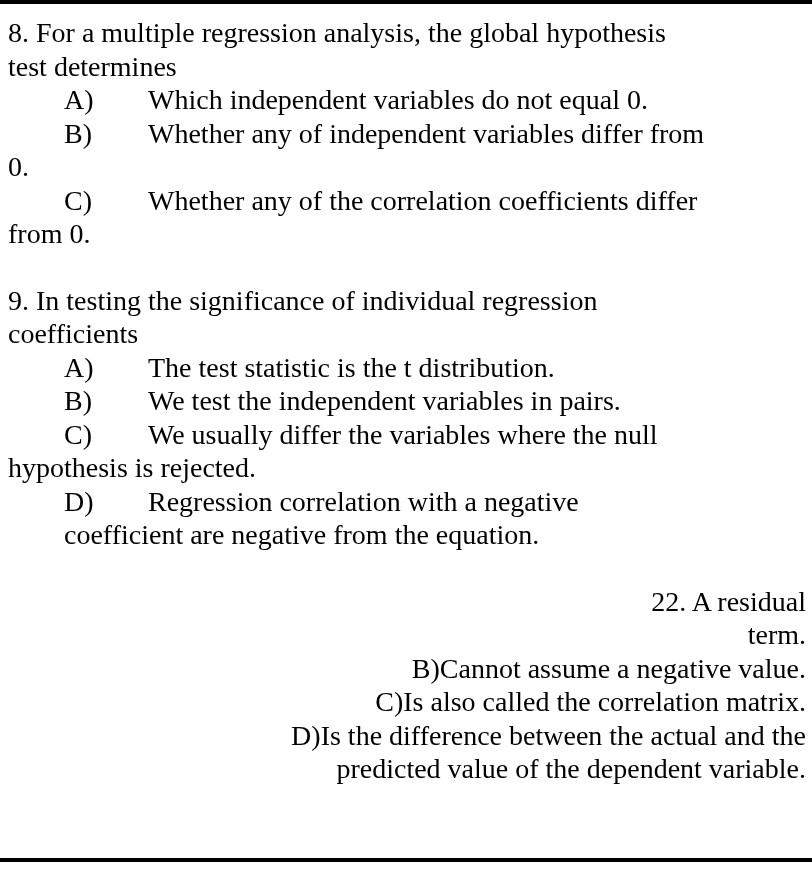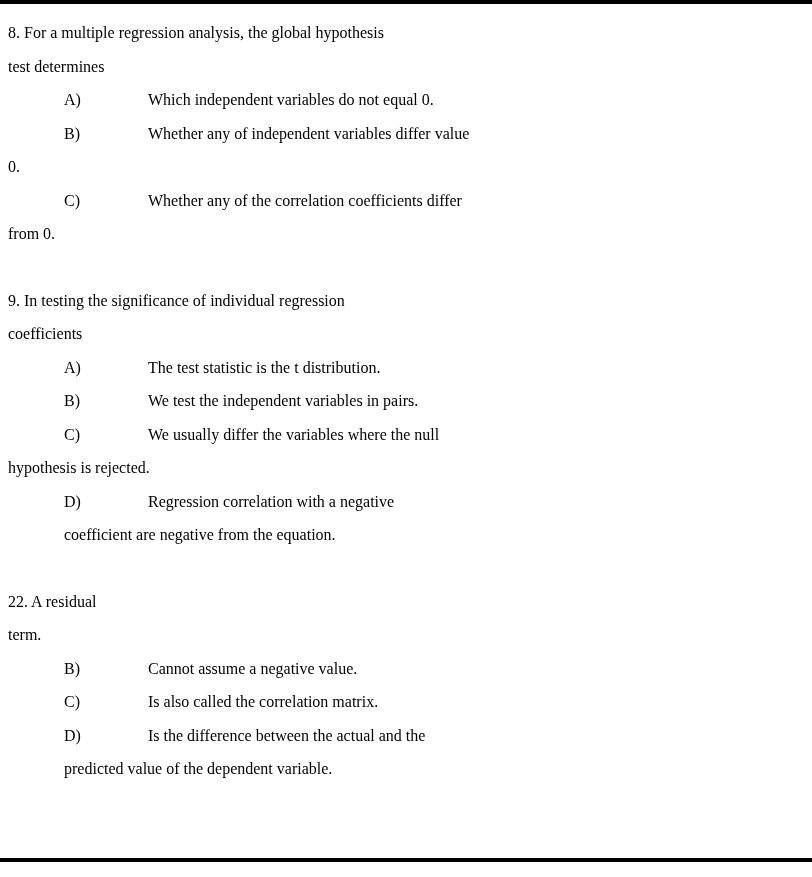--- a/index.html
+++ b/index.html
@@ -18,25 +18,25 @@
     height: 4px;
     background: #000000;
   }
   .rule-top { top: 0; }
   .rule-bottom { top: 858px; }
   .content {
     position: absolute;
     top: 16px;
     left: 8px;
     right: 6px;
-    font-size: 16px;
+    font-size: 28px;
     line-height: 33.5px;
   }
   .question { margin-bottom: 33px; }
-  .question:last-child { margin-bottom: 0; }
+  .question:last-child { margin-bottom: 0; text-align: right; }
   .line { white-space: nowrap; }
   .opt-label {
     display: inline-block;
     margin-left: 56px;
     width: 84px;
   }
   .cont-hang { margin-left: 56px; }
   .cont-left { margin-left: 0; }
 </style>
 </head>
@@ -45,21 +45,21 @@
 <div class="rule rule-top" style="background: rgb(0, 0, 0);"></div>
 
 <div class="content">
 
   <section class="question">
     <div class="line stem">8. For a multiple regression analysis, the global hypothesis</div>
     <div class="line stem">test determines</div>
 
     <div class="line option"><span class="opt-label">A)</span><span class="opt-text">Which independent variables do not equal 0.</span></div>
 
-    <div class="line option"><span class="opt-label">B)</span><span class="opt-text">Whether any of independent variables differ value</span></div>
+    <div class="line option"><span class="opt-label">B)</span><span class="opt-text">Whether any of independent variables differ from</span></div>
     <div class="line cont-left">0.</div>
 
     <div class="line option"><span class="opt-label">C)</span><span class="opt-text">Whether any of the correlation coefficients differ</span></div>
     <div class="line cont-left">from 0.</div>
 
   </section>
 
   <section class="question">
     <div class="line stem">9. In testing the significance of individual regression</div>
     <div class="line stem">coefficients</div>

